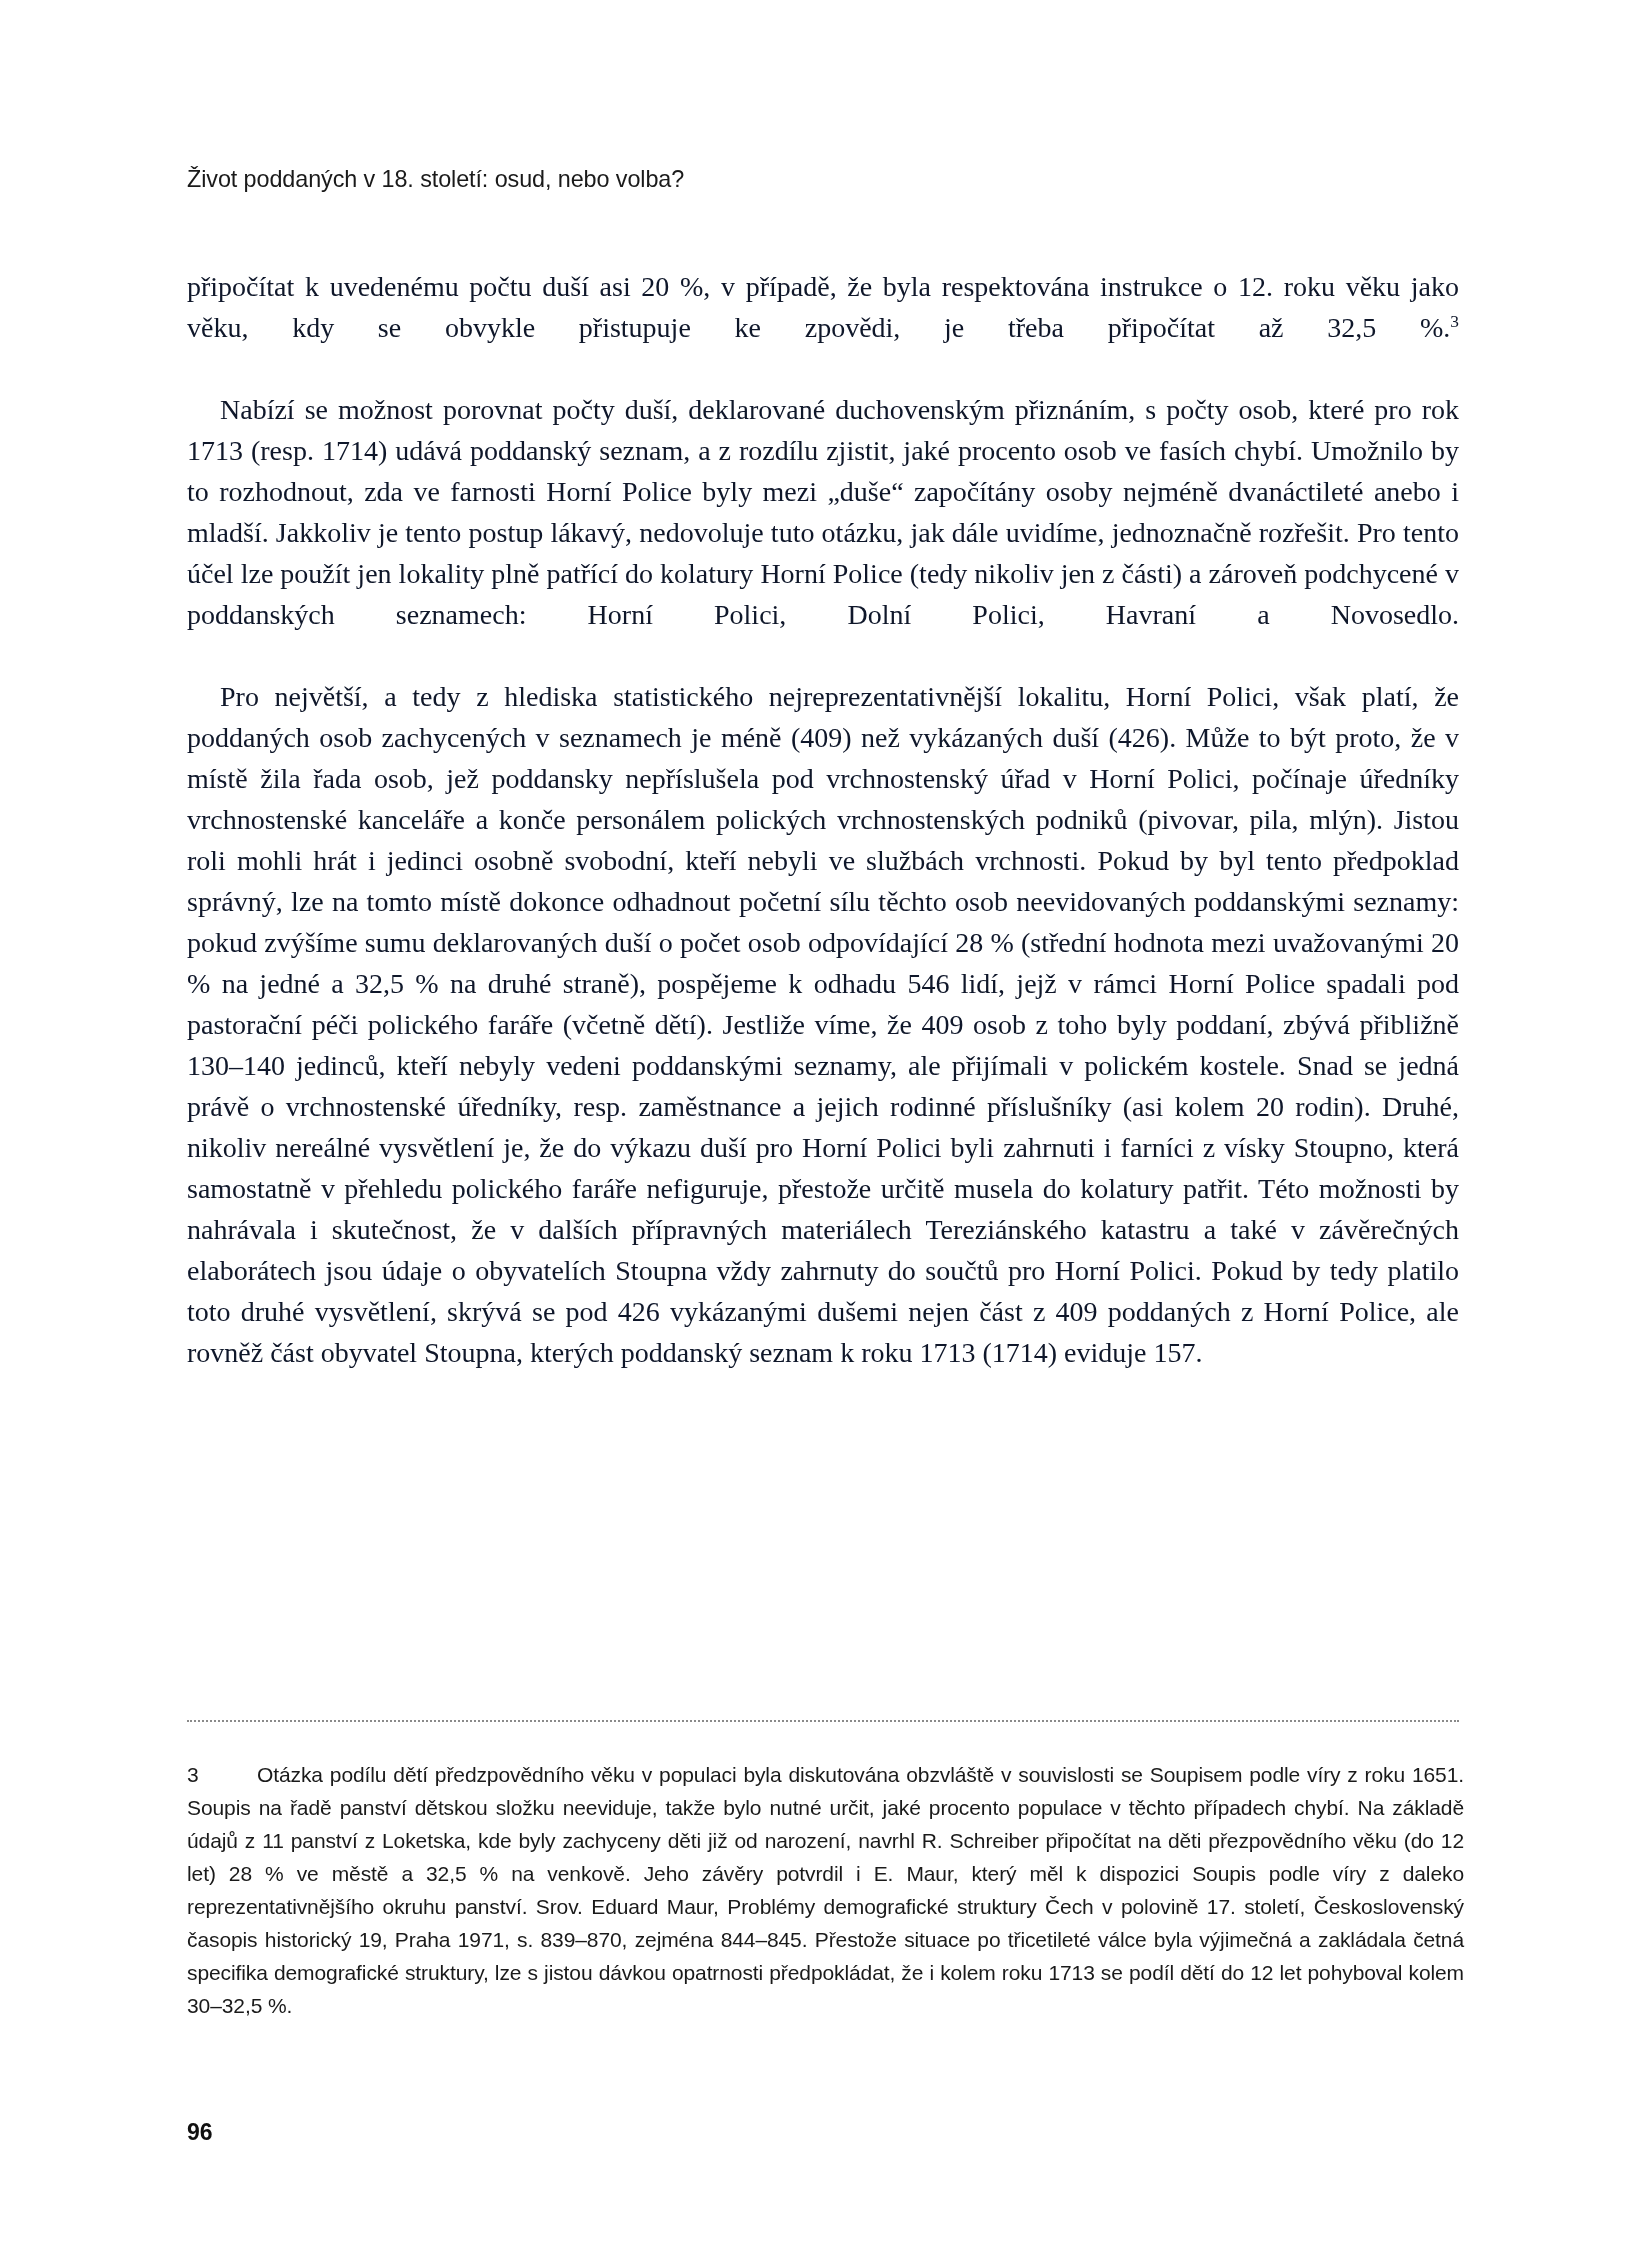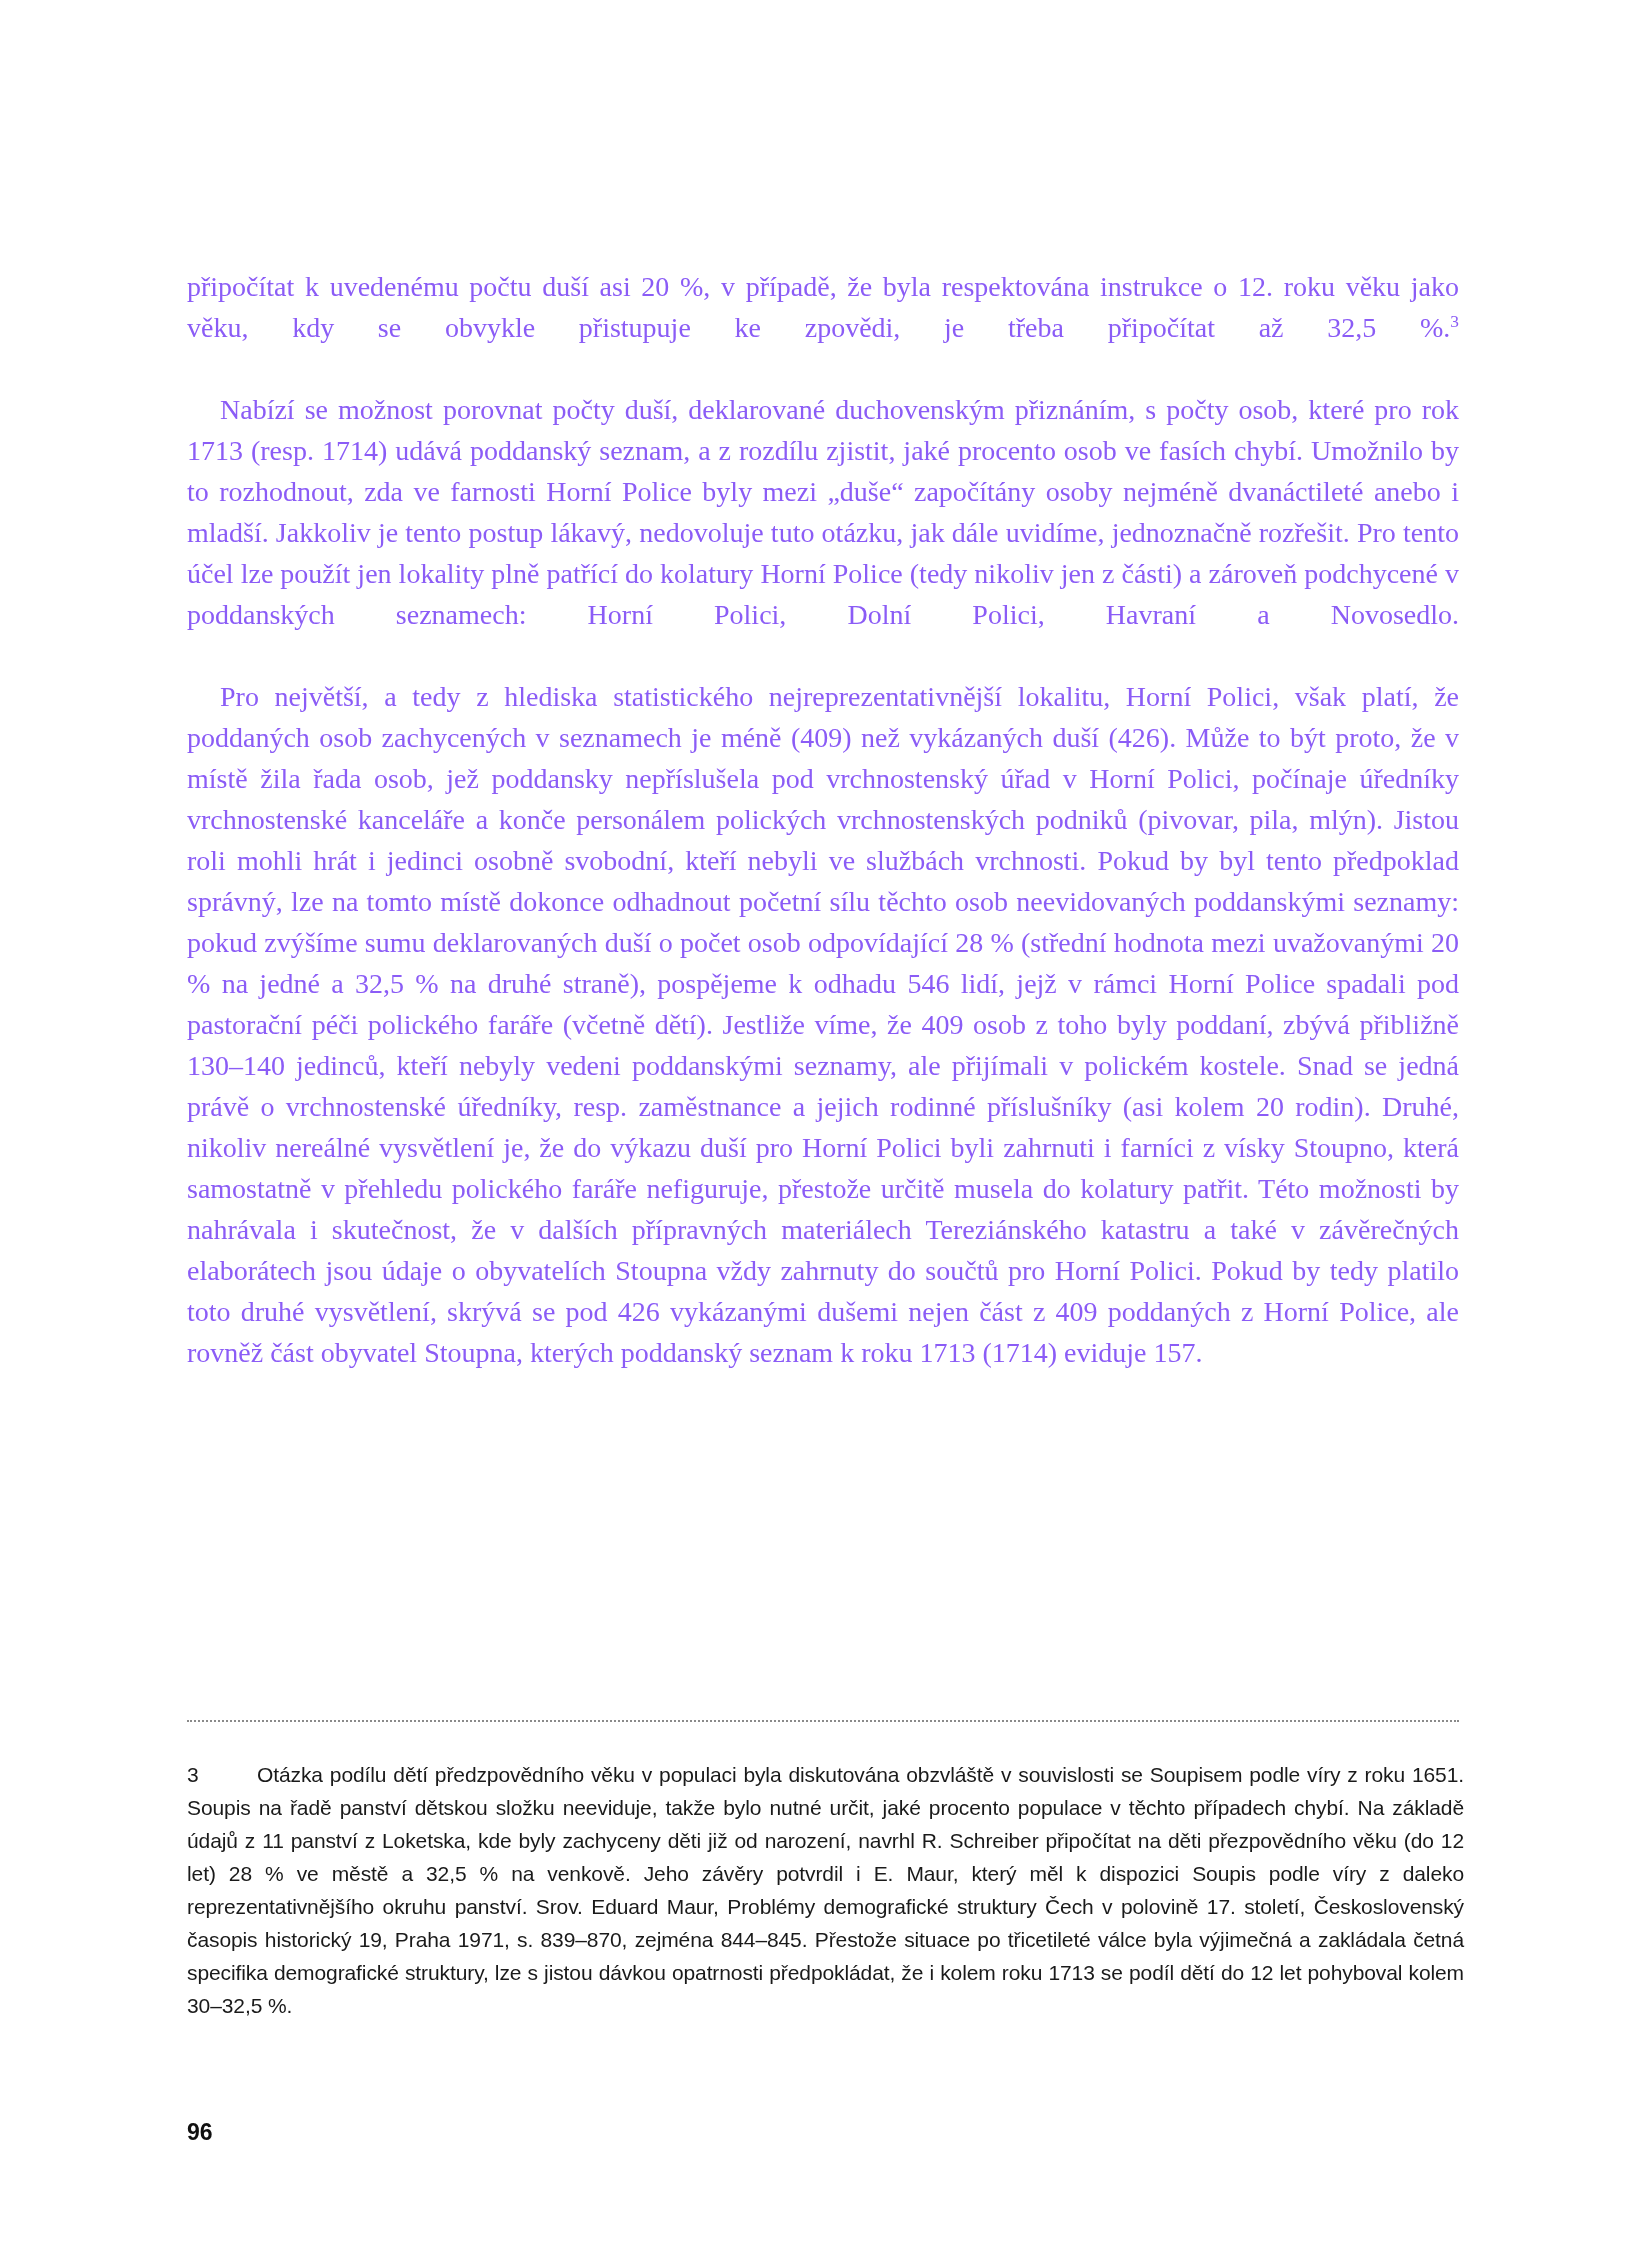--- a/index.html
+++ b/index.html
@@ -33,21 +33,21 @@
 
   
   .body-block {
     position: absolute;
     left: 187px;
     top: 266px;
     width: 1272px;
     font-family: "Liberation Serif", "DejaVu Serif", serif;
     font-size: 28px;
     line-height: 41px;
-    color: #8b5cf6;
+    color: #0f172a;
     text-align: justify;
     text-justify: inter-word;
     hyphens: none;
   }
   .body-block p {
     margin: 0;
     text-align: justify;
   }
   .body-block p.indent {
     text-indent: 33px;
@@ -113,20 +113,21 @@
     font-size: 23px;
     font-weight: bold;
     color: #111111;
   }
 </style>
 </head>
 <body>
 
 <div class="page">
 
+  <div class="running-header">Život poddaných v 18. století: osud, nebo volba?</div>
 
   <div class="body-block">
 
     <p class="force-just"><span>připočítat k uvedenému počtu duší asi 20 %, v případě, že byla respektována instrukce o 12. roku věku jako věku, kdy se obvykle přistupuje ke zpovědi, je třeba připočítat až 32,5 %.</span><sup class="fn-ref">3</sup></p>
 
     <p class="indent force-just"><span>Nabízí se možnost porovnat počty duší, deklarované duchovenským přiznáním, s počty osob, které pro rok 1713 (resp. 1714) udává poddanský seznam, a z rozdílu zjistit, jaké procento osob ve fasích chybí. Umožnilo by to rozhodnout, zda ve farnosti Horní Police byly mezi „duše“ započítány osoby nejméně dvanáctileté anebo i mladší. Jakkoliv je tento postup lákavý, nedovoluje tuto otázku, jak dále uvidíme, jednoznačně rozřešit. Pro tento účel lze použít jen lokality plně patřící do kolatury Horní Police (tedy nikoliv jen z části) a zároveň podchycené v poddanských seznamech: Horní Polici, Dolní Polici, Havraní a Novosedlo.</span></p>
 
     <p class="indent no-stretch"><span>Pro největší, a tedy z hlediska statistického nejreprezentativnější lokalitu, Horní Polici, však platí, že poddaných osob zachycených v seznamech je méně (409) než vykázaných duší (426). Může to být proto, že v místě žila řada osob, jež poddansky nepříslušela pod vrchnostenský úřad v Horní Polici, počínaje úředníky vrchnostenské kanceláře a konče personálem polických vrchnostenských podniků (pivovar, pila, mlýn). Jistou roli mohli hrát i jedinci osobně svobodní, kteří nebyli ve službách vrchnosti. Pokud by byl tento předpoklad správný, lze na tomto místě dokonce odhadnout početní sílu těchto osob neevidovaných poddanskými seznamy: pokud zvýšíme sumu deklarovaných duší o počet osob odpovídající 28 % (střední hodnota mezi uvažovanými 20 % na jedné a 32,5 % na druhé straně), pospějeme k odhadu 546 lidí, jejž v rámci Horní Police spadali pod pastorační péči polického faráře (včetně dětí). Jestliže víme, že 409 osob z toho byly poddaní, zbývá přibližně 130–140 jedinců, kteří nebyly vedeni poddanskými seznamy, ale přijímali v polickém kostele. Snad se jedná právě o vrchnostenské úředníky, resp. zaměstnance a jejich rodinné příslušníky (asi kolem 20 rodin). Druhé, nikoliv nereálné vysvětlení je, že do výkazu duší pro Horní Polici byli zahrnuti i farníci z vísky Stoupno, která samostatně v přehledu polického faráře nefiguruje, přestože určitě musela do kolatury patřit. Této možnosti by nahrávala i skutečnost, že v dalších přípravných materiálech Tereziánského katastru a také v závěrečných elaborátech jsou údaje o obyvatelích Stoupna vždy zahrnuty do součtů pro Horní Polici. Pokud by tedy platilo toto druhé vysvětlení, skrývá se pod 426 vykázanými dušemi nejen část z 409 poddaných z Horní Police, ale rovněž část obyvatel Stoupna, kterých poddanský seznam k roku 1713 (1714) eviduje 157.</span></p>
 
   </div>

